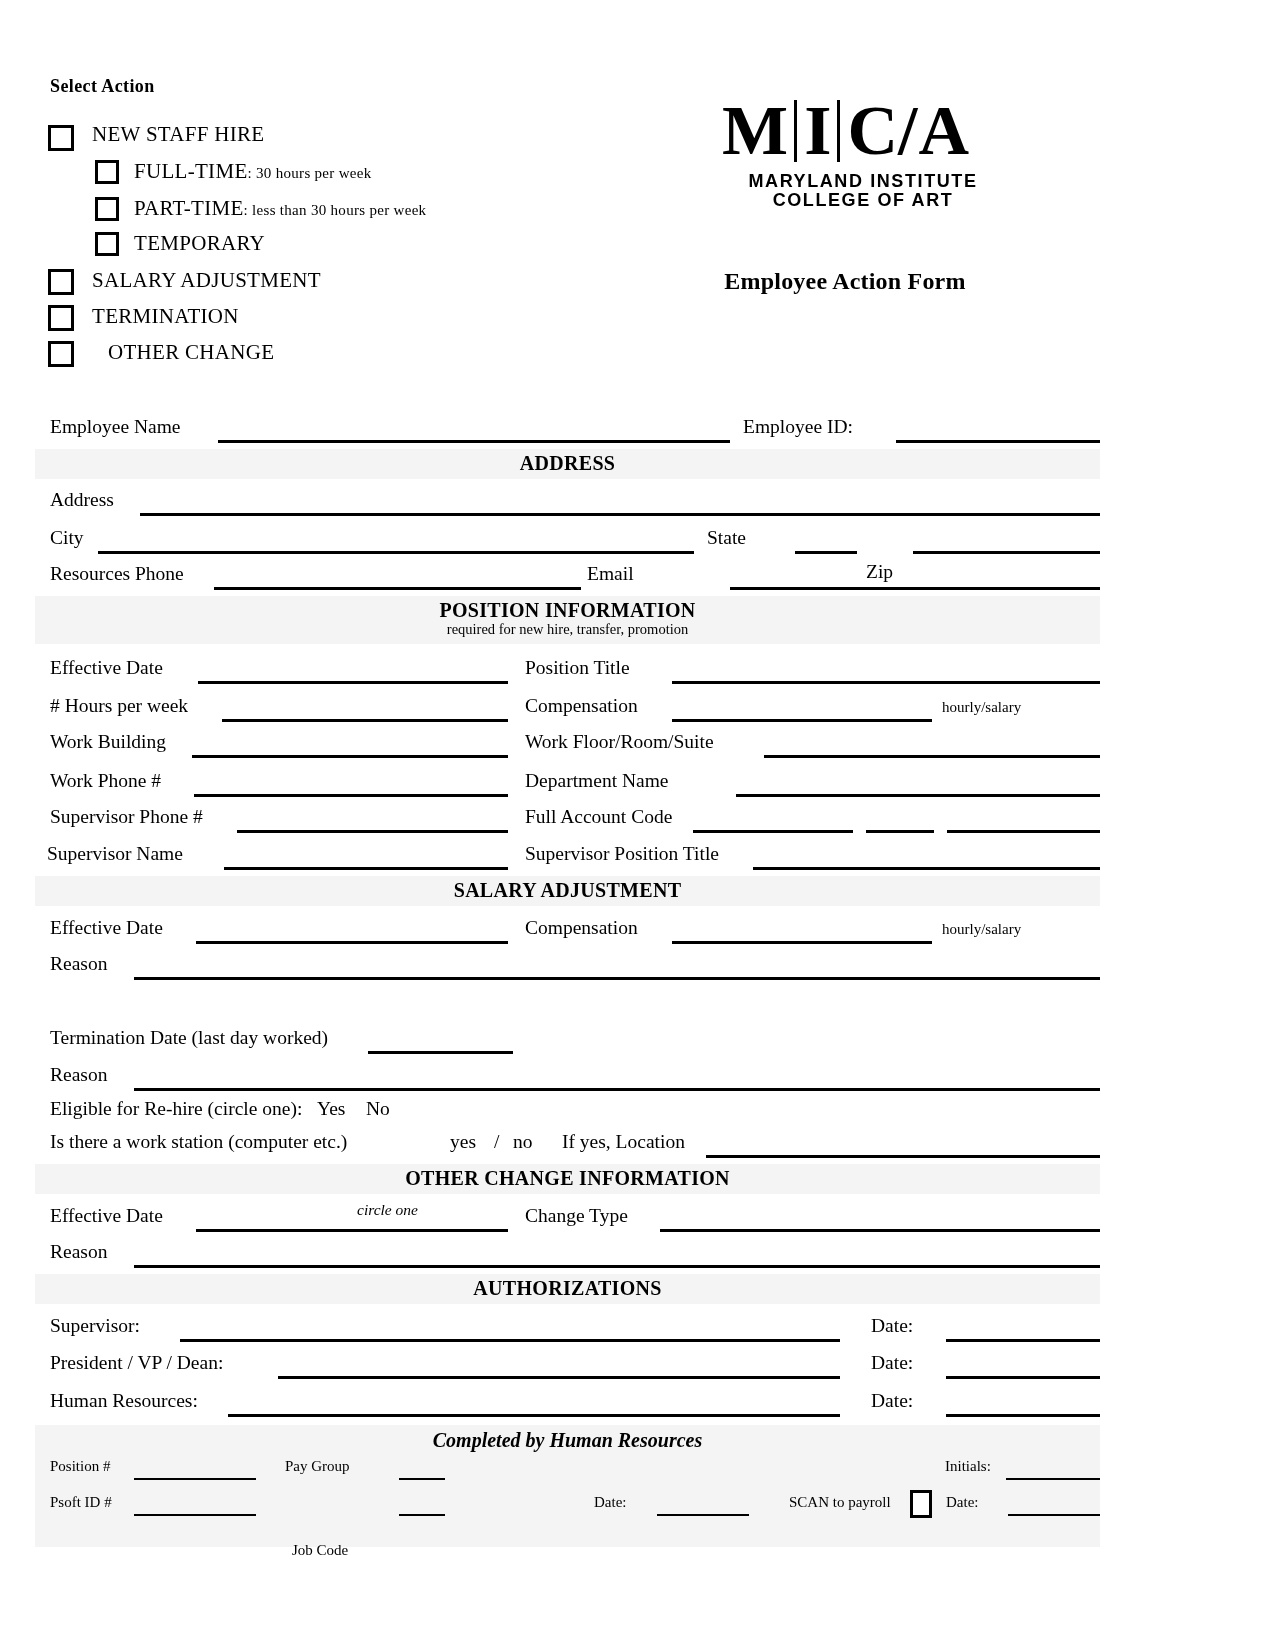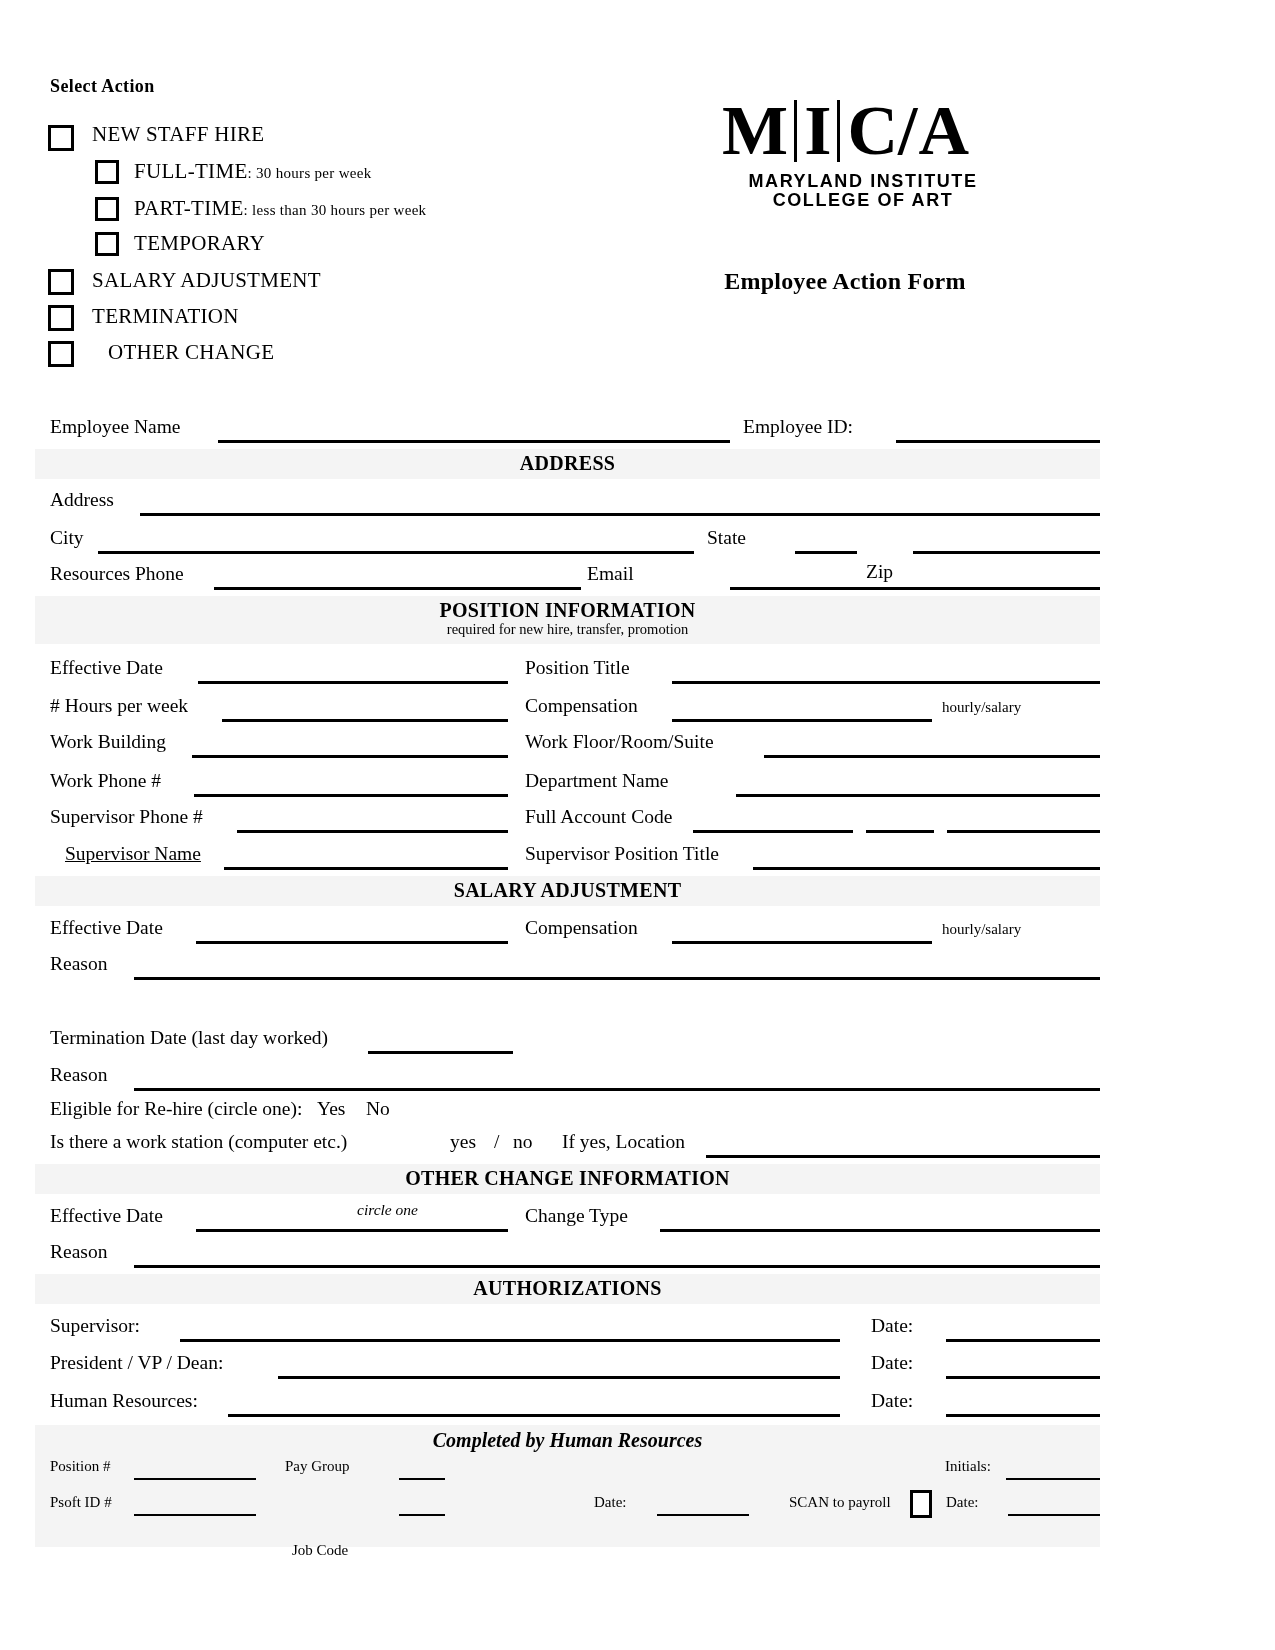--- a/index.html
+++ b/index.html
@@ -267,21 +267,21 @@
   <div class="lbl" style="left:525px; top:770px;">Department Name</div>
   <div class="rule" style="left:736px; top:794px; width:364px;"></div>
 
   <div class="lbl" style="left:50px; top:806px;">Supervisor Phone #</div>
   <div class="rule" style="left:237px; top:830px; width:271px;"></div>
   <div class="lbl" style="left:525px; top:806px;">Full Account Code</div>
   <div class="rule" style="left:693px; top:830px; width:160px;"></div>
   <div class="rule" style="left:866px; top:830px; width:68px;"></div>
   <div class="rule" style="left:947px; top:830px; width:153px;"></div>
 
-  <div class="lbl" style="left:65px; top:843px;text-decoration:underline;">Supervisor Name</div>
+  <div class="lbl" style="left:47px; top:843px;">Supervisor Name</div>
   <div class="rule" style="left:224px; top:867px; width:284px;"></div>
   <div class="lbl" style="left:525px; top:843px;">Supervisor Position Title</div>
   <div class="rule" style="left:753px; top:867px; width:347px;"></div>
 
   <div class="band" style="top:876px; height:30px; padding-top:3px;">
     <span class="band-title">SALARY ADJUSTMENT</span>
   </div>
 
   <div class="lbl" style="left:50px; top:917px;">Effective Date</div>
   <div class="rule" style="left:196px; top:941px; width:312px;"></div>

